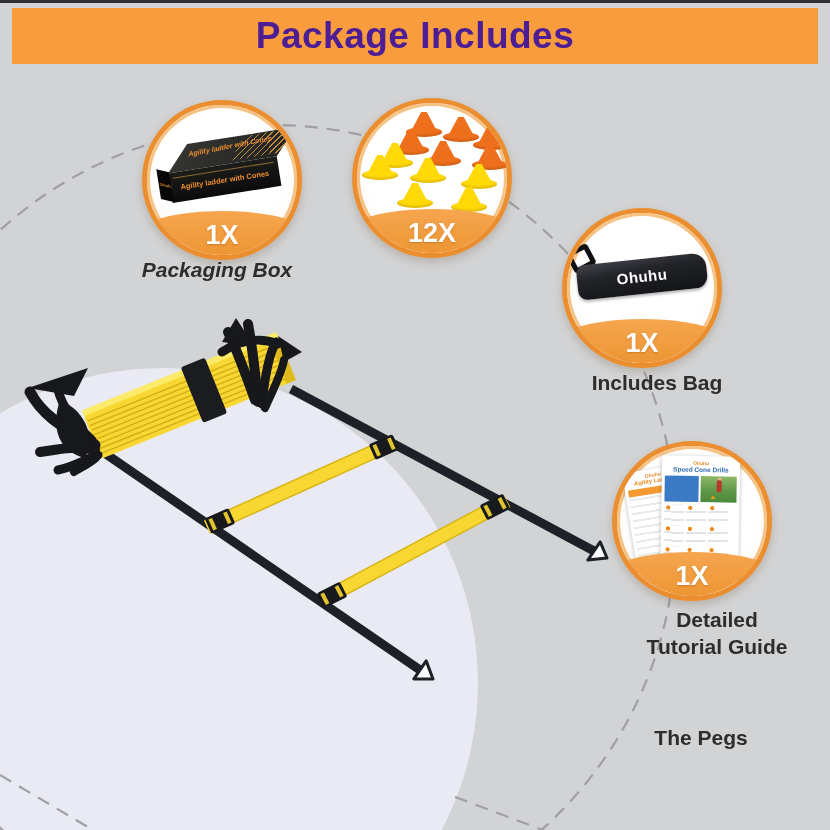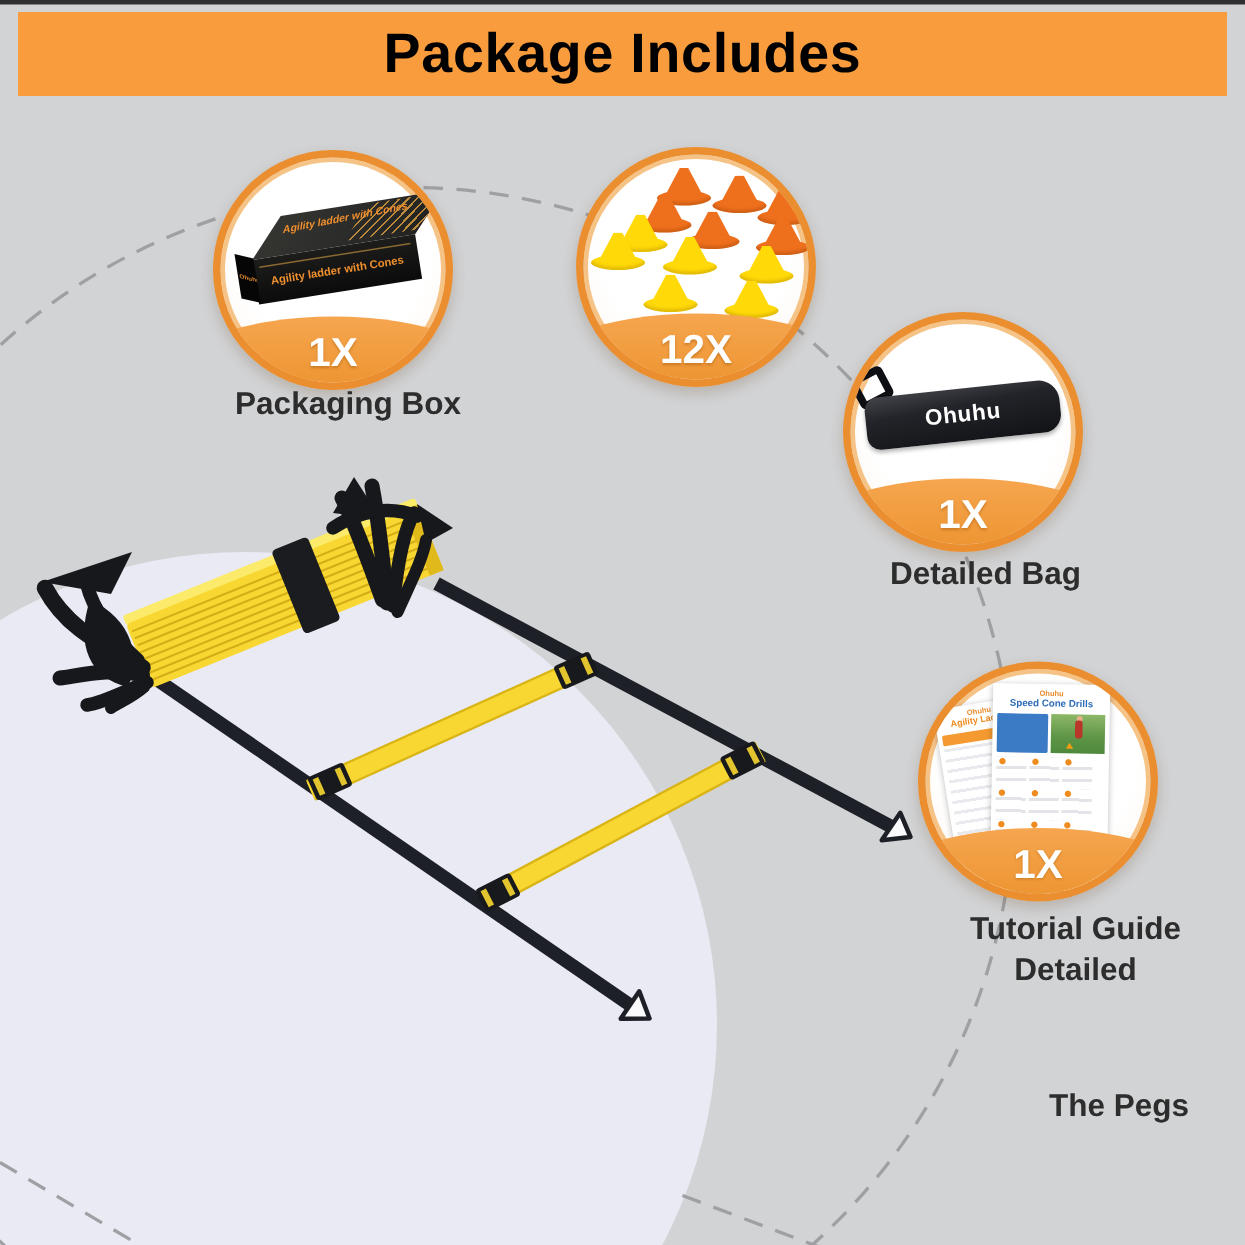--- a/index.html
+++ b/index.html
@@ -3,21 +3,21 @@
 <meta charset="utf-8">
 <style>
   html,body{margin:0;padding:0;}
   body{font-family:"Liberation Sans", sans-serif;}
   .canvas{position:relative;width:830px;height:830px;background:#d2d3d5;overflow:hidden;}
   .top-edge{position:absolute;left:0;top:0;width:100%;height:3px;background:#303032;}
 
   
   .header{position:absolute;left:12px;top:8px;width:806px;height:56px;background:#f89c3e;
           display:flex;align-items:center;justify-content:center;}
-  .header .title{font-size:37px;font-weight:700;color:#000000;letter-spacing:.5px;}
+  .header .title{font-size:37px;font-weight:700;color:#4c1d95;letter-spacing:.5px;}
 
   
   svg.scene{position:absolute;left:0;top:0;z-index:1;}
 
   
   .circle{position:absolute;width:150px;height:150px;border-radius:50%;
           background:radial-gradient(circle at 50% 40%, #ffffff 55%, #fbf7f1 85%, #f3e9da 100%);
           border:5px solid #ea8e2f;overflow:hidden;z-index:2;
           box-shadow:0 4px 9px rgba(90,60,20,.22), inset 0 0 0 3px #f6c387;}
   .badge{position:absolute;left:-25%;bottom:-44px;width:150%;height:88px;border-radius:50%;
@@ -190,23 +190,23 @@
         <div class="box-front-line"></div>
         <div class="box-front-text">Agility ladder with Cones</div>
       </div>
       <div class="box-left">
         <span class="box-left-brand">Ohuhu</span>
       </div>
     </div>
     <div class="badge"></div>
     <div class="qty">1X</div>
   </div>
-  <div class="label" style="left:232px;top:258px;">Packaging Box</div>
-
-  <div class="circle" style="left:384px;top:98px;text-decoration:underline;">
+  <div class="label" style="left:217px;top:258px;font-style:italic;">Packaging Box</div>
+
+  <div class="circle" style="left:352px;top:98px;text-decoration:underline;">
     <div class="cone" style="left:49px;top:9px;">
         <div class="body"></div>
         <div class="base"></div>
       </div>
     <div class="cone" style="left:86px;top:14px;">
         <div class="body"></div>
         <div class="base"></div>
       </div>
     <div class="cone" style="left:116px;top:22px;">
         <div class="body"></div>
@@ -253,21 +253,21 @@
   </div>
 
   <div class="circle" style="left:562px;top:208px;">
     <div class="bag-loop"></div>
     <div class="bag">
       <span class="bag-brand">Ohuhu</span>
     </div>
     <div class="badge"></div>
     <div class="qty">1X</div>
   </div>
-  <div class="label" style="left:657px;top:371px;">Detailed Bag</div>
+  <div class="label" style="left:657px;top:371px;">Includes Bag</div>
 
   <div class="circle" style="left:612px;top:441px;">
     <div class="sheet left">
       <div class="s-brand">Ohuhu</div>
       <div class="s-title">Agility Ladder</div>
       <div class="s-banner"></div>
       <div class="s-rows"></div>
       <div class="s-grid-strip"></div>
       <div class="s-grid-strip"></div>
     </div>
@@ -292,19 +292,19 @@
         <div class="s-cell"></div>
         <div class="s-cell"></div>
         <div class="s-cell"></div>
         <div class="s-bar"></div>
       </div>
     </div>
     <div class="badge"></div>
     <div class="qty">1X</div>
   </div>
   <div class="label two-line" style="left:717px;top:606px;">
+    <div>Detailed</div>
     <div>Tutorial Guide</div>
-    <div>Detailed</div>
-  </div>
-
-  <div class="label" style="left:746px;top:726px;">The Pegs</div>
+  </div>
+
+  <div class="label" style="left:701px;top:726px;">The Pegs</div>
 
 </div>
 
 </body></html>

